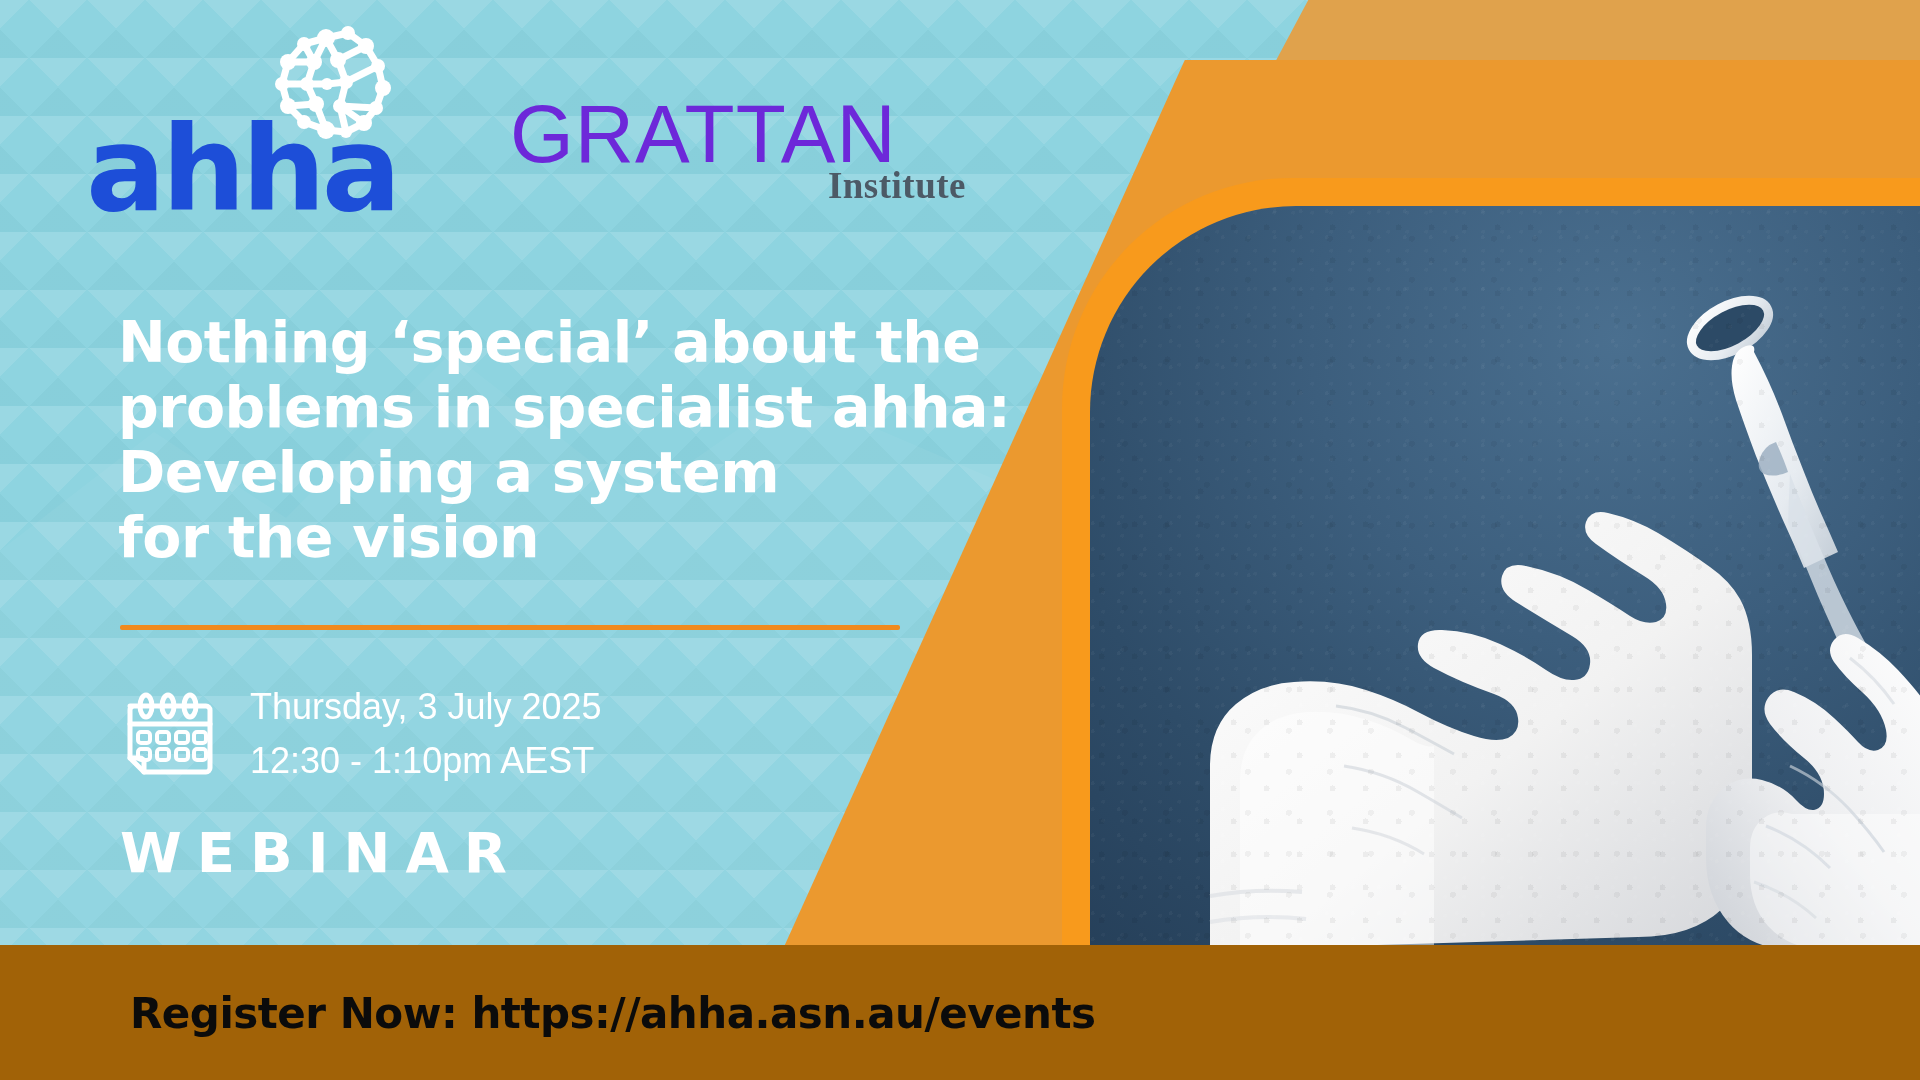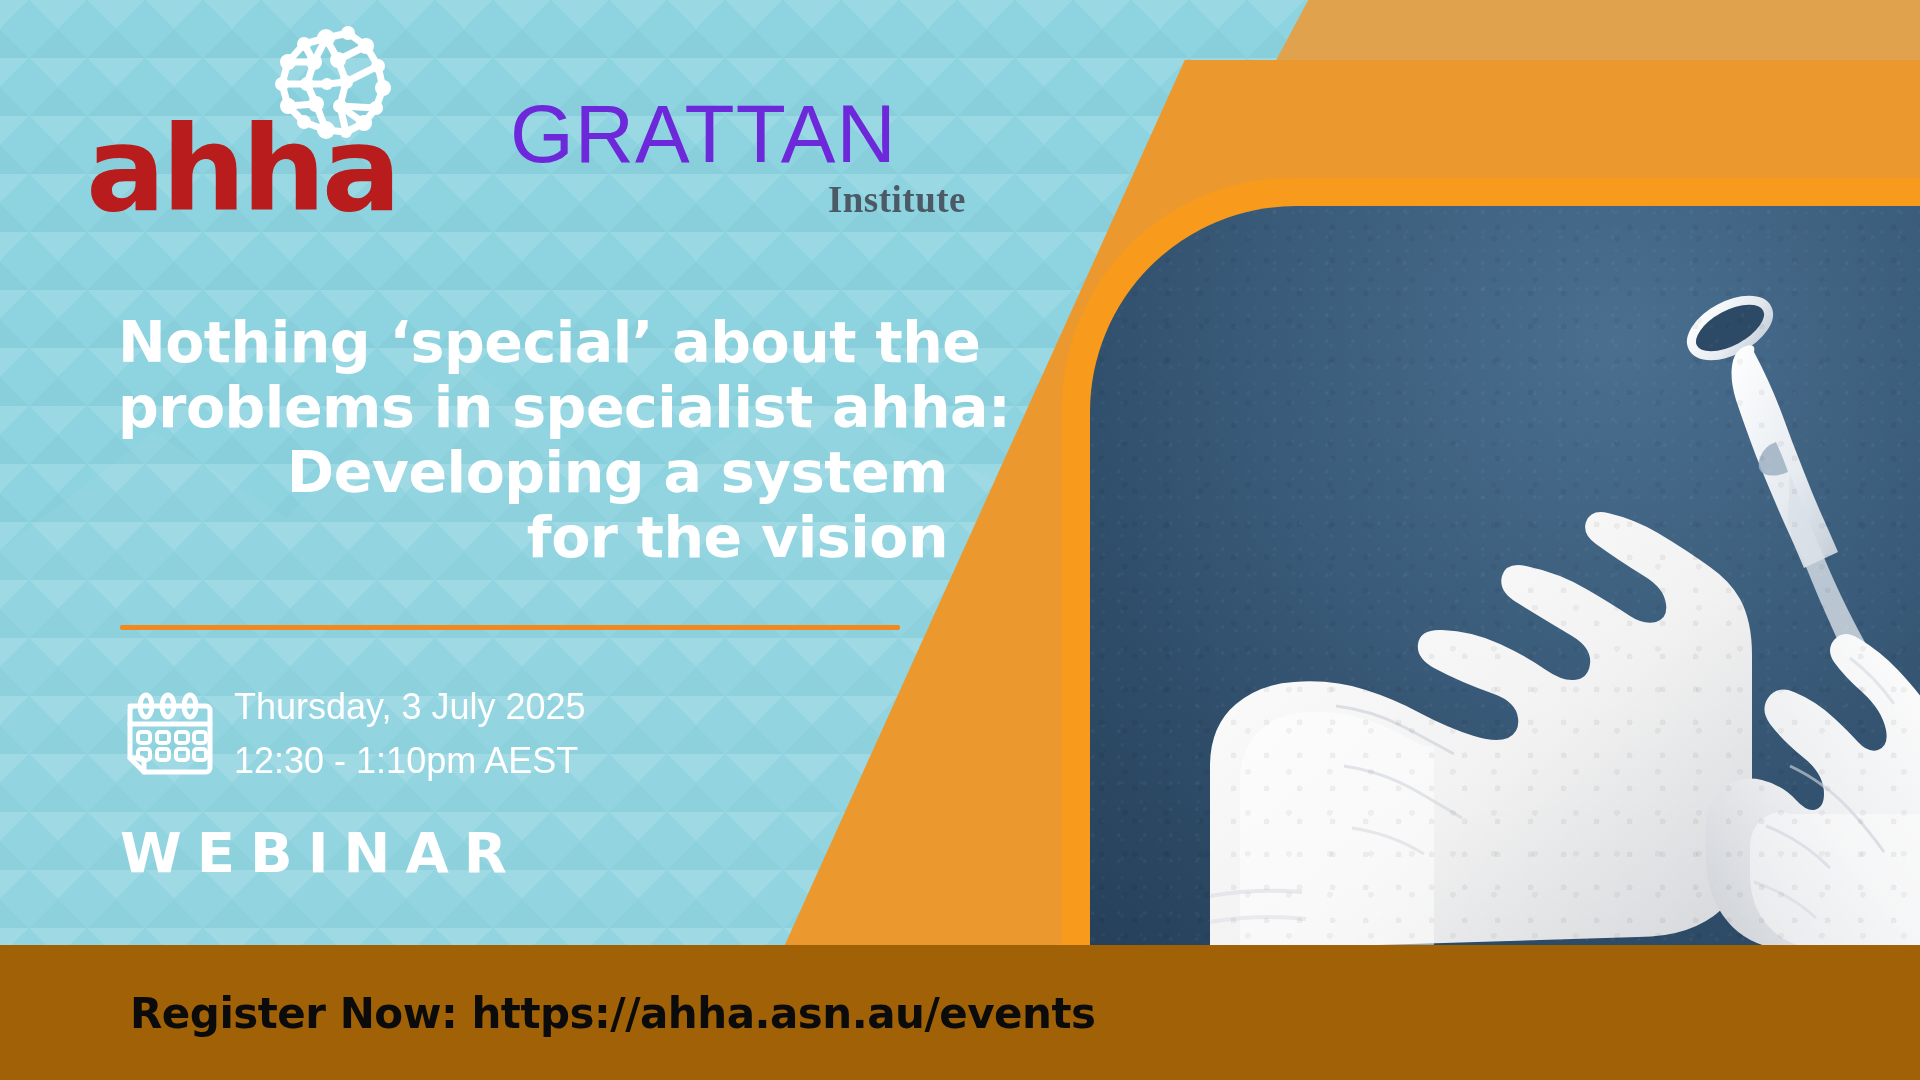--- a/index.html
+++ b/index.html
@@ -98,78 +98,78 @@
   }
   .logo-ahha .cluster { position:absolute; left:166px; top:0; width:148px; height:128px; }
   .logo-ahha .wordmark {
     position:absolute;
     left:0; top:88px;
     font-family:"DejaVu Sans", sans-serif;
     font-weight:700;
     font-size:118px;
     line-height:1;
     letter-spacing:-4px;
-    color:#b91c1c;
+    color:#1d4ed8;
   }
 
   
   .logo-grattan {
     position:absolute;
     left:510px; top:96px;
     width:460px; height:120px;
   }
   .logo-grattan .grattan-word {
     font-family:"Liberation Sans", sans-serif;
     font-weight:400;
     font-size:82px;
     line-height:.92;
     letter-spacing:1px;
     color:#6d28d9;
     white-space:nowrap;
   }
   .logo-grattan .institute-word {
     position:absolute;
-    right:4px; top:82px;
+    right:4px; top:68px;
     font-family:"Liberation Serif", serif;
     font-weight:700;
     font-size:37px;
     letter-spacing:.5px;
     color:#4c5a66;
     white-space:nowrap;
   }
 
   
   .headline {
     position:absolute;
     left:118px; top:310px;
     width:830px;
     font-family:"DejaVu Sans", sans-serif;
     font-weight:700;
     font-size:57px;
     line-height:1.14;
     color:#ffffff;
     letter-spacing:-.5px;
   }
-  .headline .ln { display:block; white-space:nowrap;text-align:right; }
+  .headline .ln { display:block; white-space:nowrap; }
 
   .rule {
     position:absolute;
     left:120px; top:625px;
     width:780px; height:5px;
     background:#f08a1e;
     border-radius:2px;
   }
 
   
   .datetime {
     position:absolute;
     left:120px; top:680px;
     display:flex;
     align-items:center;
-    gap:18px;
+    gap:34px;
   }
   .cal-icon { width:96px; height:96px; flex:none; }
   .dt-text {
     font-family:"Liberation Sans", sans-serif;
     font-weight:400;
     font-size:36px;
     line-height:1.5;
     color:#ffffff;
     white-space:nowrap;
   }

